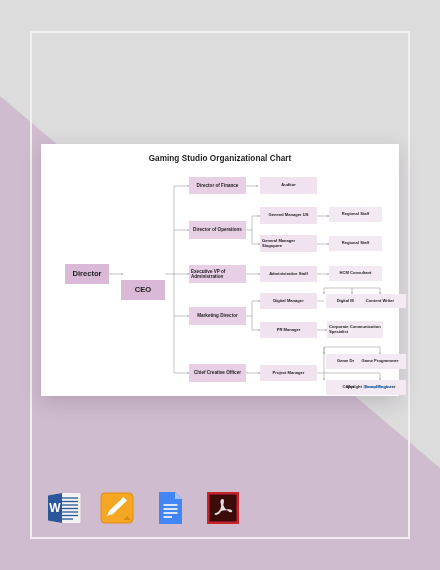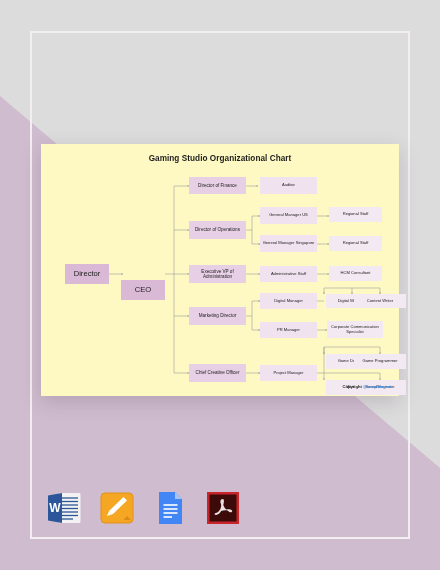--- a/index.html
+++ b/index.html
@@ -17,38 +17,38 @@
     clip-path:polygon(0 96px, 100% 468px, 100% 100%, 0 100%);
   }
   #bg-frame{
     position:absolute;left:30px;top:31px;right:30px;bottom:31px;
     border:2px solid #f2eef2;pointer-events:none;
   }
 
   
   #doc-card{
     position:absolute;left:41px;top:144px;width:358px;height:252px;
-    background:#fef9c3;
+    background:#ffffff;
     box-shadow:0 6px 18px rgba(90,70,90,.22);
   }
   #doc-title{
     position:absolute;left:0;right:0;top:10px;
     text-align:center;font-size:8.2px;font-weight:bold;color:#1d1d1d;
     letter-spacing:.05px;
   }
 
   
   #chart{position:absolute;left:0;top:0;width:358px;height:252px;}
   .svg-layer{position:absolute;left:0;top:0;width:358px;height:252px;}
 
   .node{
     position:absolute;box-sizing:border-box;
     display:flex;align-items:center;justify-content:center;
-    text-align:center;line-height:1.12;
-    color:#1d1d1d;font-weight:normal;
+    line-height:1.12;
+    color:#1d1d1d;font-weight:bold;
     padding:1px 2px;
   }
   .n-l1{background:#d9b9d6;font-size:7.6px;}
   .n-l2{background:#e7cfe5;font-size:4.6px;}
   .n-l3{background:#f0e2ef;font-size:4.1px;}
   .n-l4{background:#f3e9f2;font-size:4.1px;}
 
   
   #copyright{
     position:absolute;right:8px;bottom:7px;

